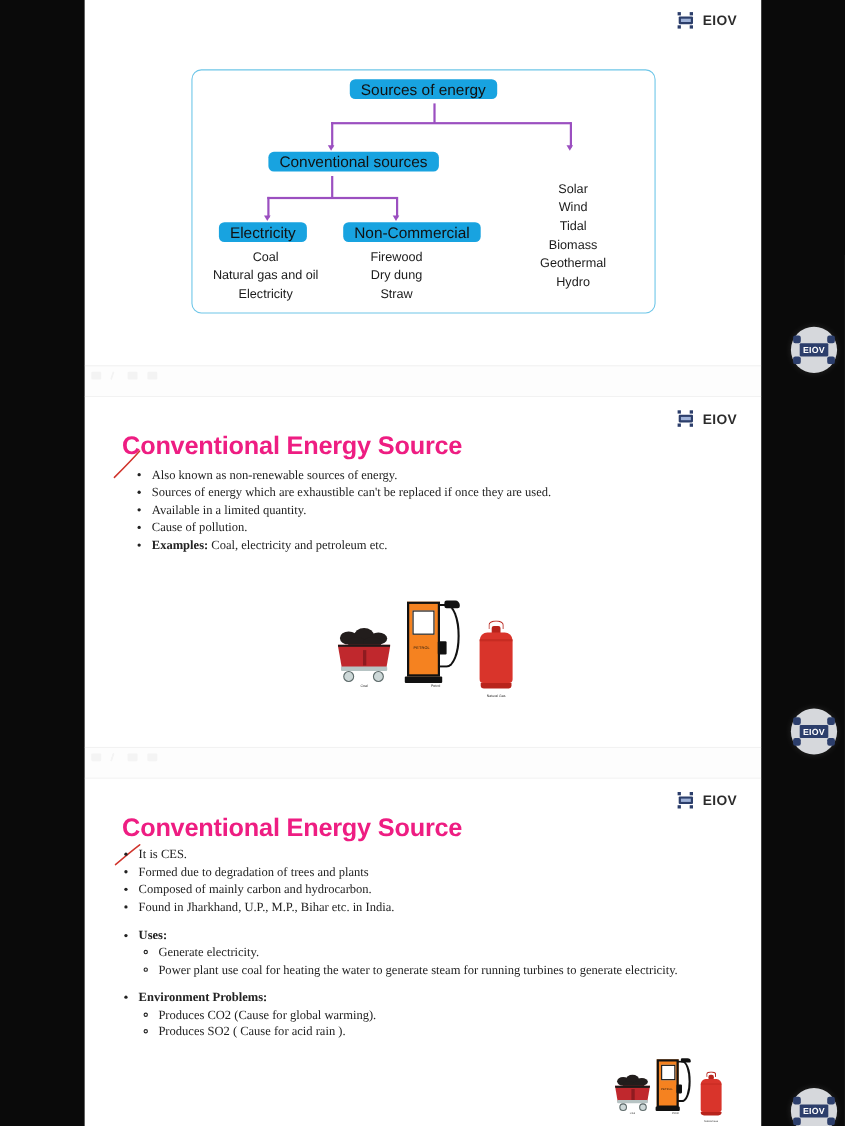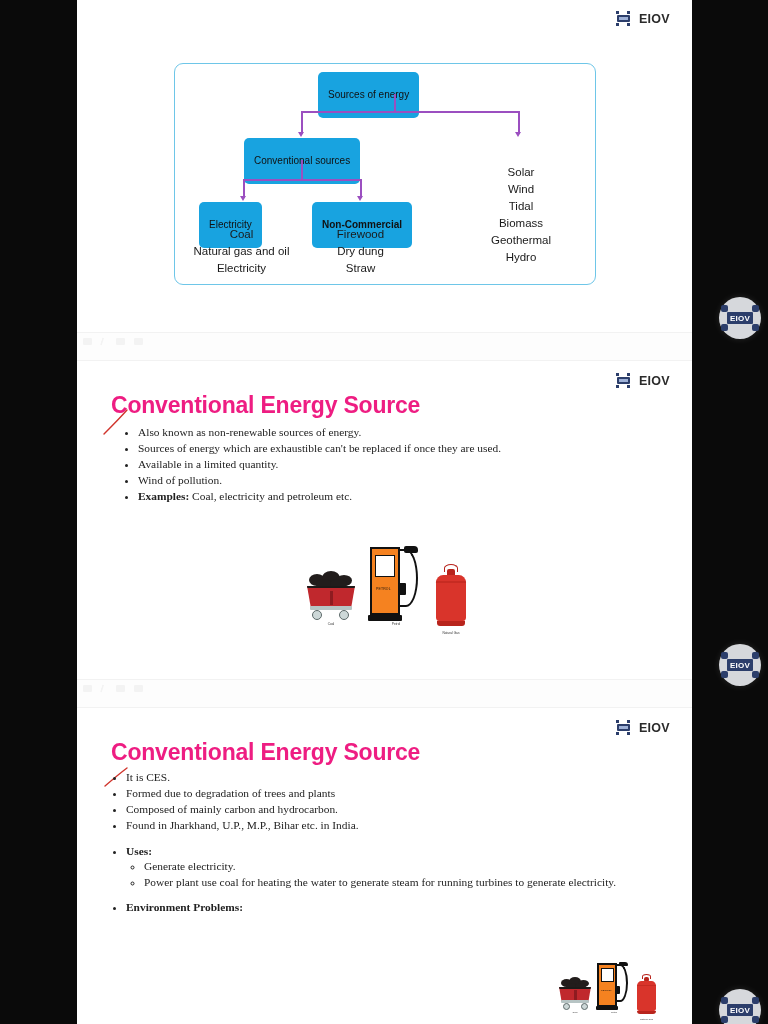--- a/index.html
+++ b/index.html
@@ -112,23 +112,23 @@
     border: 1.6px solid #6ec6e8;
     border-radius: 9px;
     background: #ffffff;
     box-sizing: border-box;
   }
   .node {
     position: absolute;
     background: #18a3e0;
     color: #111111;
     border-radius: 5px;
-    font-size: 10px;
+    font-size: 14px;
     line-height: 1;
-    padding: 18px 10px;
+    padding: 2px 10px;
     white-space: nowrap;
     box-sizing: border-box;
     text-align: center;
   }
   .conn {
     position: absolute;
     background: #9b4fc0;
   }
   .conn.v { width: 1.6px; }
   .conn.h { height: 1.6px; }
@@ -380,21 +380,21 @@
       <div class="node" style="left:69px; top:74px;">Conventional sources</div>
 
       <div class="conn v" style="left:126px; top:96px; height:20px;"></div>
       <div class="conn h" style="left:68px; top:115px; width:117px;"></div>
       <div class="conn v" style="left:68px; top:115px; height:19px;"></div>
       <div class="arrowhead" style="left:65px; top:132px;"></div>
       <div class="conn v" style="left:185px; top:115px; height:19px;"></div>
       <div class="arrowhead" style="left:182px; top:132px;"></div>
 
       <div class="node" style="left:24px; top:138px;">Electricity</div>
-      <div class="node" style="left:137px; top:138px;font-weight:bold;">Non-Commercial</div>
+      <div class="node" style="left:137px; top:138px;">Non-Commercial</div>
 
       <div class="leaf-list" style="left:0px; top:162px; width:133px;">
         <div>Coal</div>
         <div>Natural gas and oil</div>
         <div>Electricity</div>
       </div>
 
       <div class="leaf-list" style="left:128px; top:162px; width:115px;">
         <div>Firewood</div>
         <div>Dry dung</div>
@@ -438,21 +438,21 @@
 
     <svg class="pen-stroke" style="left:24px; top:46px;" width="40" height="30" viewBox="0 0 40 30">
       <path d="M3 27 C10 20, 18 12, 26 3" stroke="#d0342c" stroke-width="1.4" fill="none" stroke-linecap="round"></path>
     </svg>
 
     <div class="body-block" style="left:45px; top:64px; width:525px;">
       <ul class="lv1">
         <li>Also known as non-renewable sources of energy.</li>
         <li>Sources of energy which are exhaustible can't be replaced if once they are used.</li>
         <li>Available in a limited quantity.</li>
-        <li>Wind of pollution.</li>
+        <li>Cause of pollution.</li>
         <li><b>Examples:</b><span> Coal, electricity and petroleum etc.</span></li>
       </ul>
     </div>
 
     <div class="energy-pic" style="left:224px; top:170px; width:170px; height:95px; gap:11px;">
 
       <div class="pic-item">
         <div class="cart" style="width:52px; height:52px;">
           <span class="coal-lump" style="left:4px;  top:5px;  width:16px; height:12px;"></span>
           <span class="coal-lump" style="left:17px; top:2px;  width:18px; height:14px;"></span>
@@ -529,20 +529,24 @@
         <li>
           <b>Uses:</b>
           <ul class="lv2">
             <li>Generate electricity.</li>
             <li>Power plant use coal for heating the water to generate steam for running turbines to generate electricity.</li>
           </ul>
         </li>
         <li class="spacer-li"></li>
         <li>
           <b>Environment Problems:</b>
+          <ul class="lv2">
+            <li>Produces CO2 (Cause for global warming).</li>
+            <li>Produces SO2 ( Cause for acid rain ).</li>
+          </ul>
         </li>
       </ul>
     </div>
 
     <div class="energy-pic" style="left:478px; top:248px; width:105px; height:58px; gap:4px; transform-origin: left top;">
 
       <div class="pic-item">
         <div class="cart" style="width:34px; height:34px;">
           <span class="coal-lump" style="left:3px;  top:3px; width:11px; height:8px;"></span>
           <span class="coal-lump" style="left:11px; top:1px; width:12px; height:9px;"></span>

